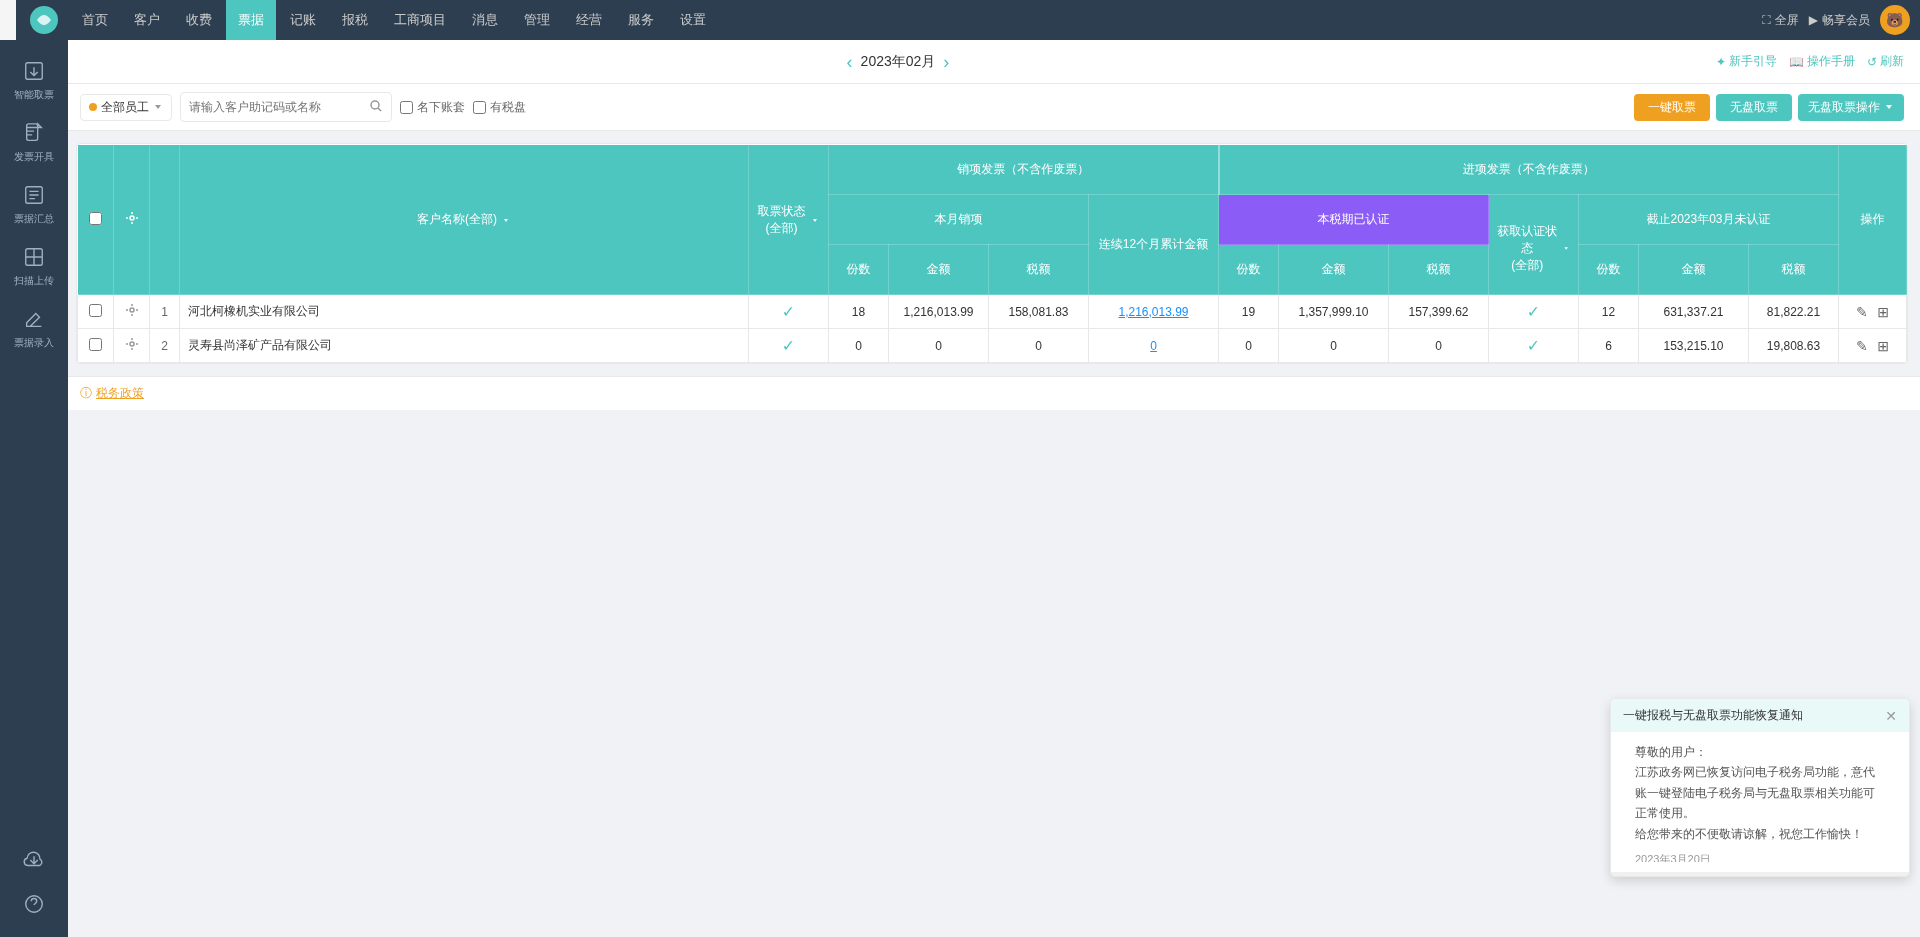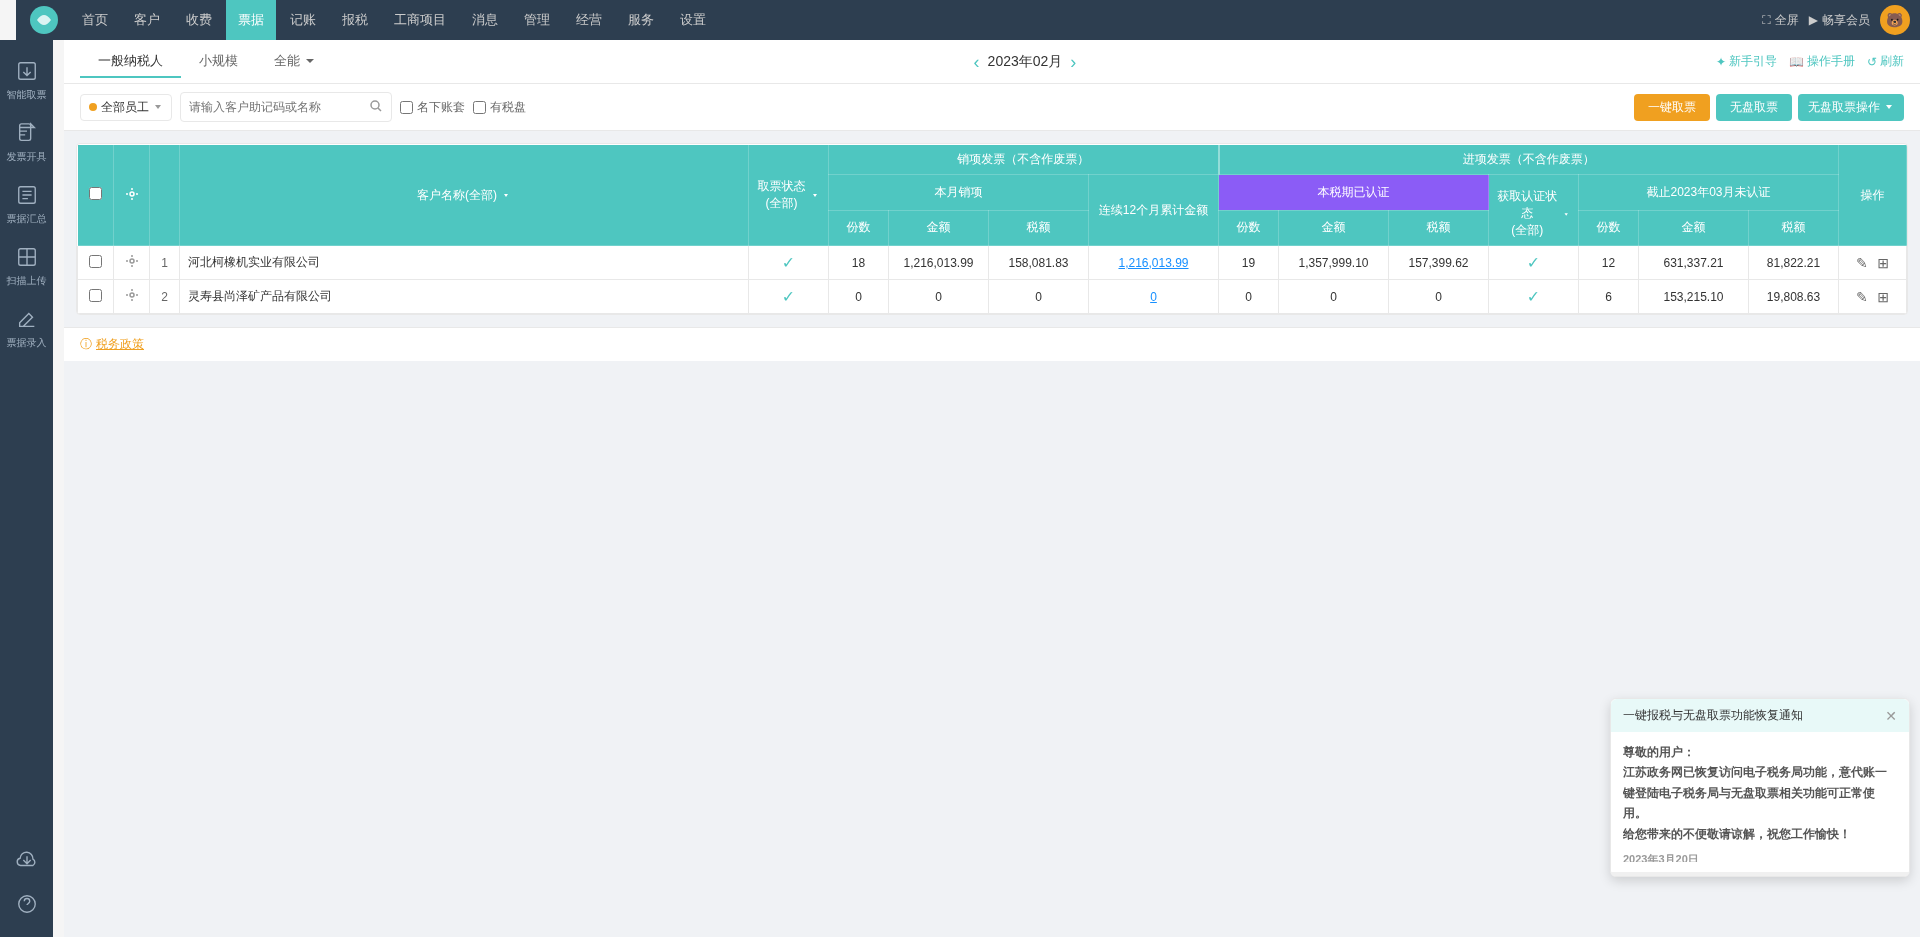--- a/index.html
+++ b/index.html
@@ -39,21 +39,21 @@
     .nav-right-btn {
       display: flex; align-items: center; gap: 4px;
       color: #ccc; cursor: pointer; font-size: 12px; white-space: nowrap;
     }
     .avatar { width: 30px; height: 30px; border-radius: 50%; background: #f0a020; display: flex; align-items: center; justify-content: center; font-size: 14px; cursor: pointer; }
 
     
     .sidebar {
       position: fixed;
       top: 40px; left: 0; bottom: 0;
-      width: 53px;
+      width: 68px;
       background: #2d3e50;
       display: flex;
       flex-direction: column;
       align-items: center;
       padding-top: 10px;
       z-index: 99;
     }
     .sidebar-item {
       width: 100%;
       display: flex; flex-direction: column; align-items: center;
@@ -156,21 +156,21 @@
       border: 1px solid #e8e8e8;
     }
     table {
       width: 100%;
       border-collapse: collapse;
       font-size: 12px;
     }
     thead tr th {
       background: #4ec6c0;
       color: #fff;
-      padding: 6px 8px;
+      padding: 16px 8px;
       text-align: center;
       border: 1px solid rgba(255,255,255,0.2);
       font-weight: 500;
       white-space: nowrap;
     }
     tbody tr td {
       padding: 7px 8px;
       text-align: center;
       border: 1px solid #e8e8e8;
       color: #333;
@@ -203,21 +203,21 @@
       z-index: 200;
     }
     .notif-header {
       background: #e8f9f8;
       padding: 8px 12px;
       display: flex; align-items: center; justify-content: space-between;
       border-radius: 6px 6px 0 0;
       font-size: 12px; color: #333; font-weight: 500;
     }
     .notif-close { cursor: pointer; color: #999; font-size: 14px; }
-    .notif-body { padding: 10px 12px; font-size: 12px; color: #555; line-height: 1.7; font-weight: bold; }
+    .notif-body { padding: 10px 24px; font-size: 12px; color: #555; line-height: 1.7; }
     .notif-scroll {
       max-height: 120px;
       overflow-y: auto;
     }
     .notif-date { color: #999; font-size: 11px; margin-top: 6px; }
 
     
     .type-tabs {
       display: flex; align-items: center; gap: 0;
     }
@@ -334,30 +334,20 @@
             <path d="M9 9a3 3 0 116 0c0 2-3 3-3 4M12 17h.01"></path>
         </svg>
       </span>
     </div>
   </div>
 </div>
 
 <div class="main-content">
 
   <div style="background:#fff; padding: 0 16px; border-bottom: 1px solid #e8e8e8; display:flex; align-items:center; min-height: 44px;">
-    <div class="type-tabs">
-      <div class="type-tab active">一般纳税人</div>
-      <div class="type-tab">小规模</div>
-      <div class="type-tab" style="display:flex;align-items:center;gap:4px;">
-        <span>全能</span>
-        <svg width="12" height="12" viewBox="0 0 12 12" fill="#666">
-            <path d="M2 4l4 4 4-4"></path>
-          </svg>
-      </div>
-    </div>
     <div class="tab-nav">
       <button class="tab-nav-btn" style="background:none;border:none;cursor:pointer;color:#4ec6c0;font-size:18px;">‹</button>
       <span class="tab-date">2023年02月</span>
       <button class="tab-nav-btn" style="background:none;border:none;cursor:pointer;color:#4ec6c0;font-size:18px;">›</button>
     </div>
     <div class="tab-actions">
       <span>
         <span>✦</span>
         <span>新手引导</span>
       </span>

